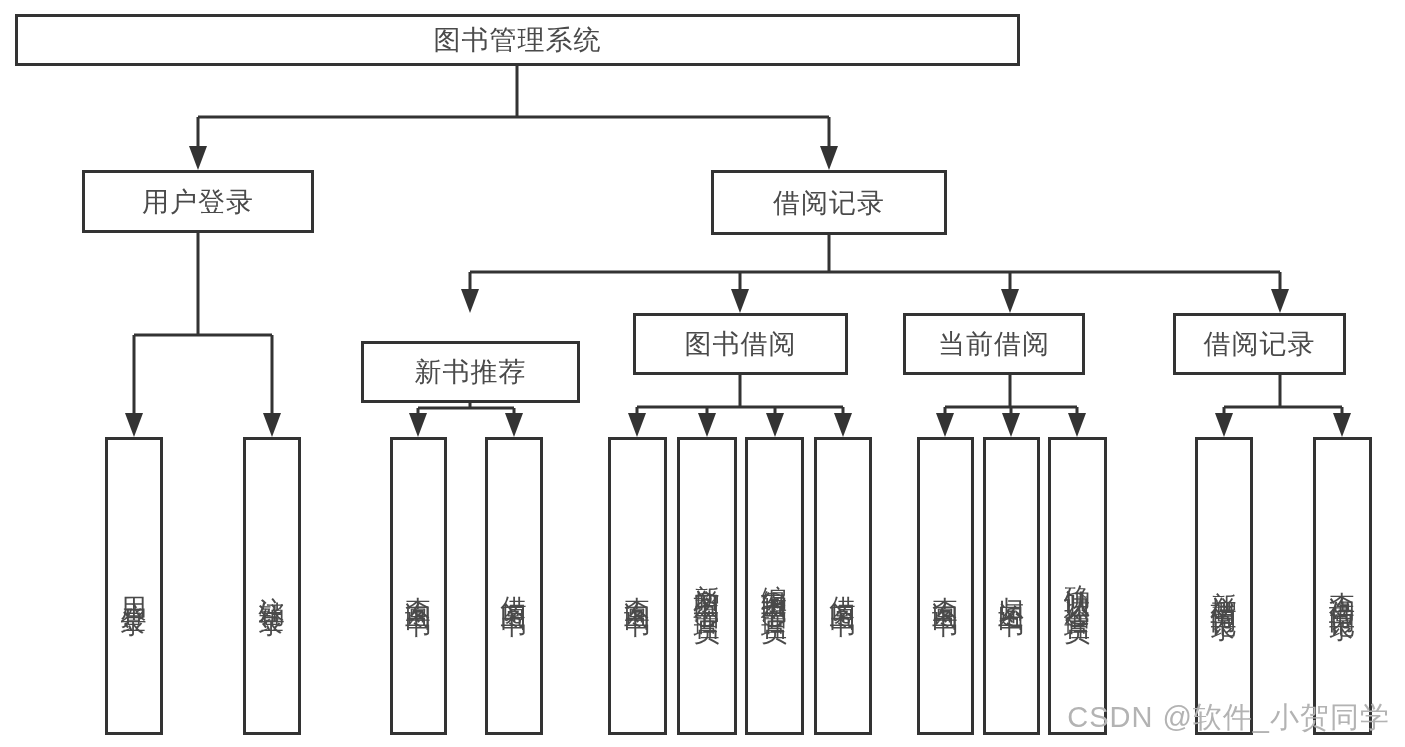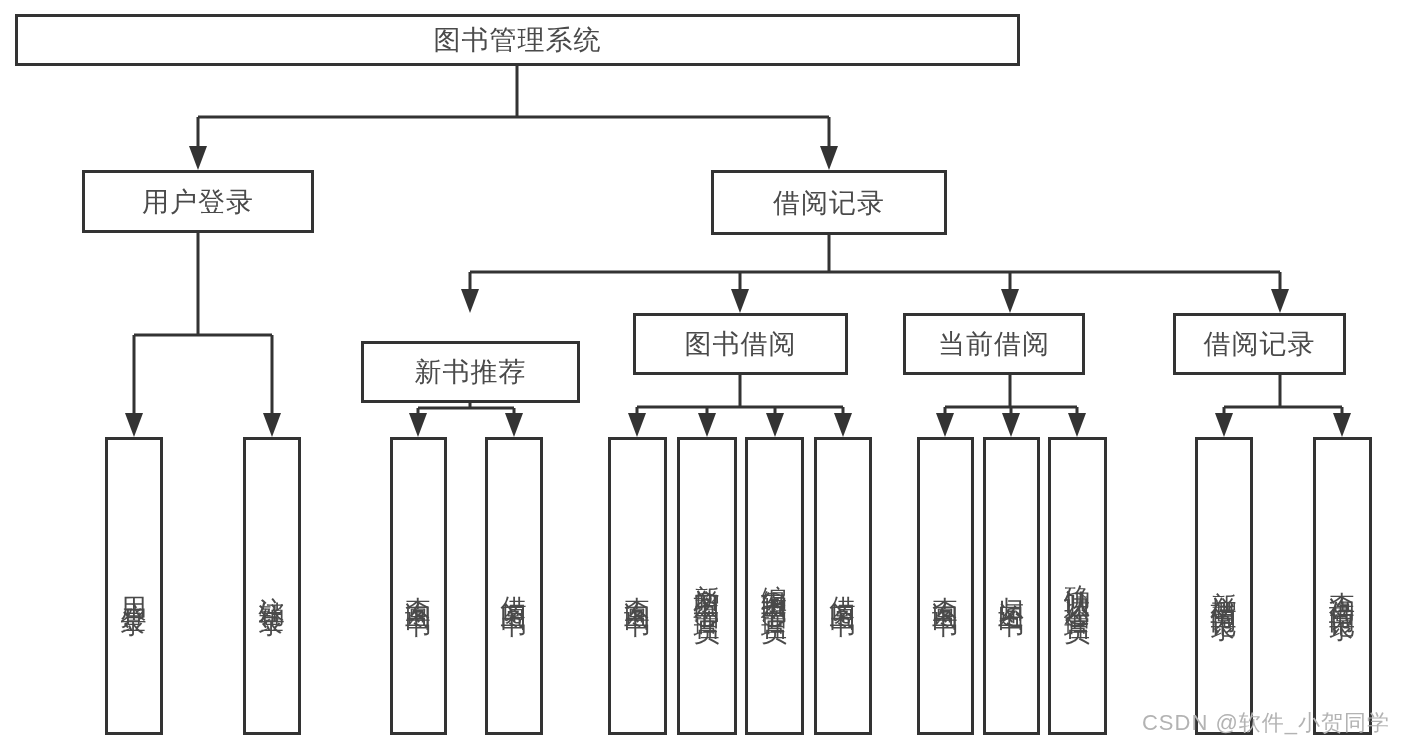--- a/index.html
+++ b/index.html
@@ -49,21 +49,21 @@
     text-orientation: mixed;
     font-size: 26px;
     letter-spacing: 5px;
     line-height: 1;
     white-space: nowrap;
   }
   #watermark {
     position: absolute;
     right: 15px;
     bottom: 9px;
-    font-size: 22px;
+    font-size: 29px;
     color: var(--watermark);
     letter-spacing: 1px;
   }
 </style>
 </head>
 <body>
 
 <div id="stage">
 
   <svg id="connectors" viewBox="0 0 1405 747" xmlns="http://www.w3.org/2000/svg">

